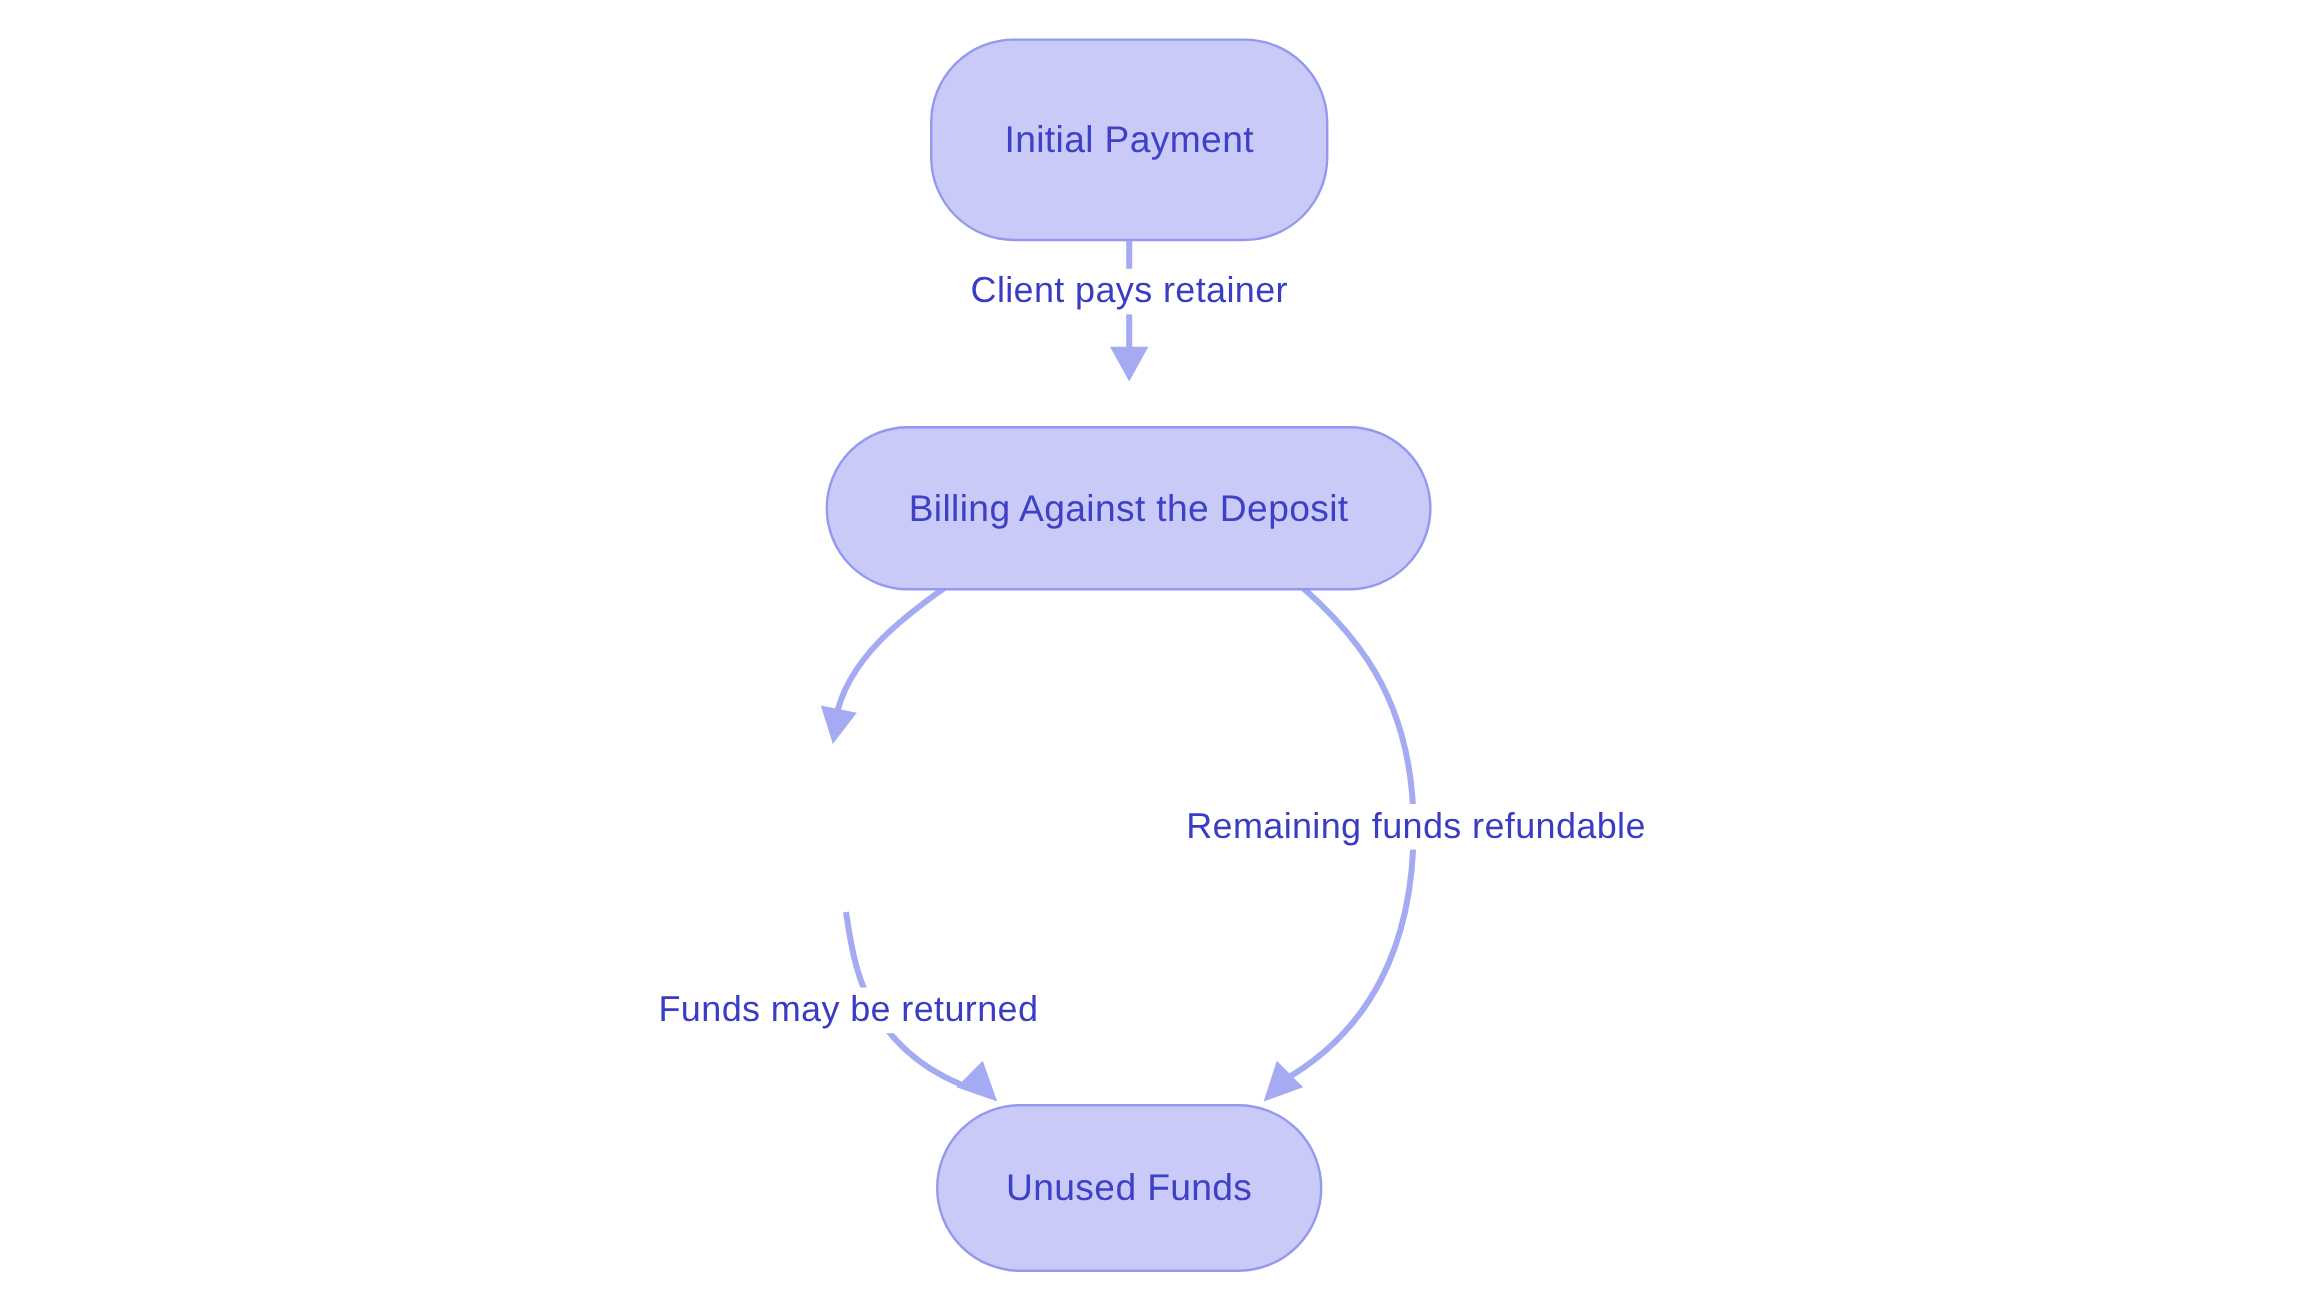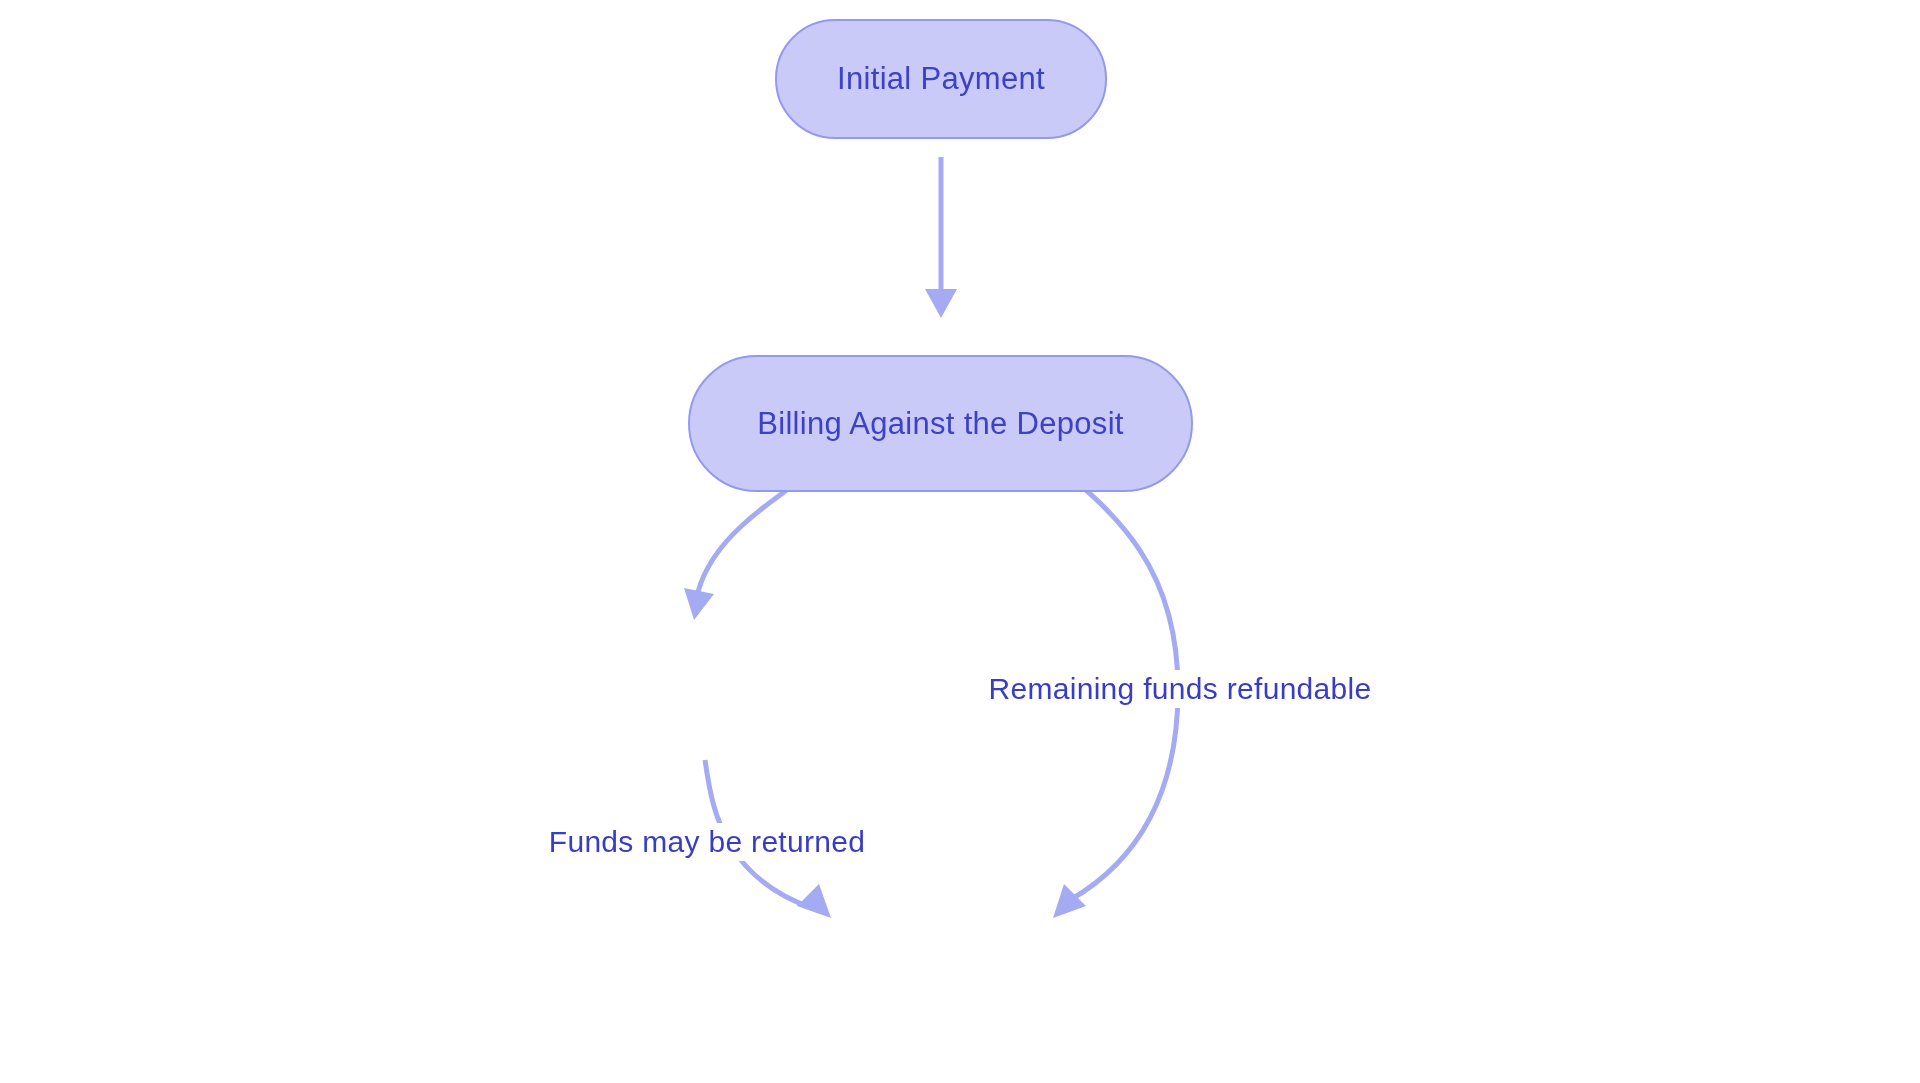--- a/index.html
+++ b/index.html
@@ -56,30 +56,36 @@
     <path class="edge" d="M 833 458 C 760 508, 712 540, 698 592"></path>
     <polygon class="head" points="694,620 714,594 684,588"></polygon>
 
     <path class="edge" d="M 1047 458 C 1120 515, 1178 570, 1178 690 C 1178 790, 1140 860, 1070 900"></path>
     <polygon class="head" points="1053,918 1086,906 1064,884"></polygon>
 
     <path class="edge" d="M 705 760 C 710 795, 715 818, 730 845 C 750 877, 780 897, 812 908"></path>
     <polygon class="head" points="831,918 797,906 819,884"></polygon>
   </svg>
 
-  <div class="node" style="left:775px;top:19px;width:332px;height:120px;border-radius:70px;">
+  <div class="node" style="left:775px;top:32px;width:332px;height:169px;border-radius:70px;">
     <span>Initial Payment</span>
   </div>
 
   <div class="node" style="left:688px;top:321px;width:505px;height:137px;border-radius:69px;margin-top:34px;">
     <span>Billing Against the Deposit</span>
   </div>
 
 
+  <div class="node" style="left:780px;top:920px;width:322px;height:140px;border-radius:70px;">
+    <span>Unused Funds</span>
+  </div>
 
+  <div class="edge-label" style="left:941px;top:243px;">
+    <span>Client pays retainer</span>
+  </div>
 
 
   <div class="edge-label" style="left:707px;top:842px;">
     <span>Funds may be returned</span>
   </div>
 
   <div class="edge-label" style="left:1180px;top:689px;">
     <span>Remaining funds refundable</span>
   </div>
 

